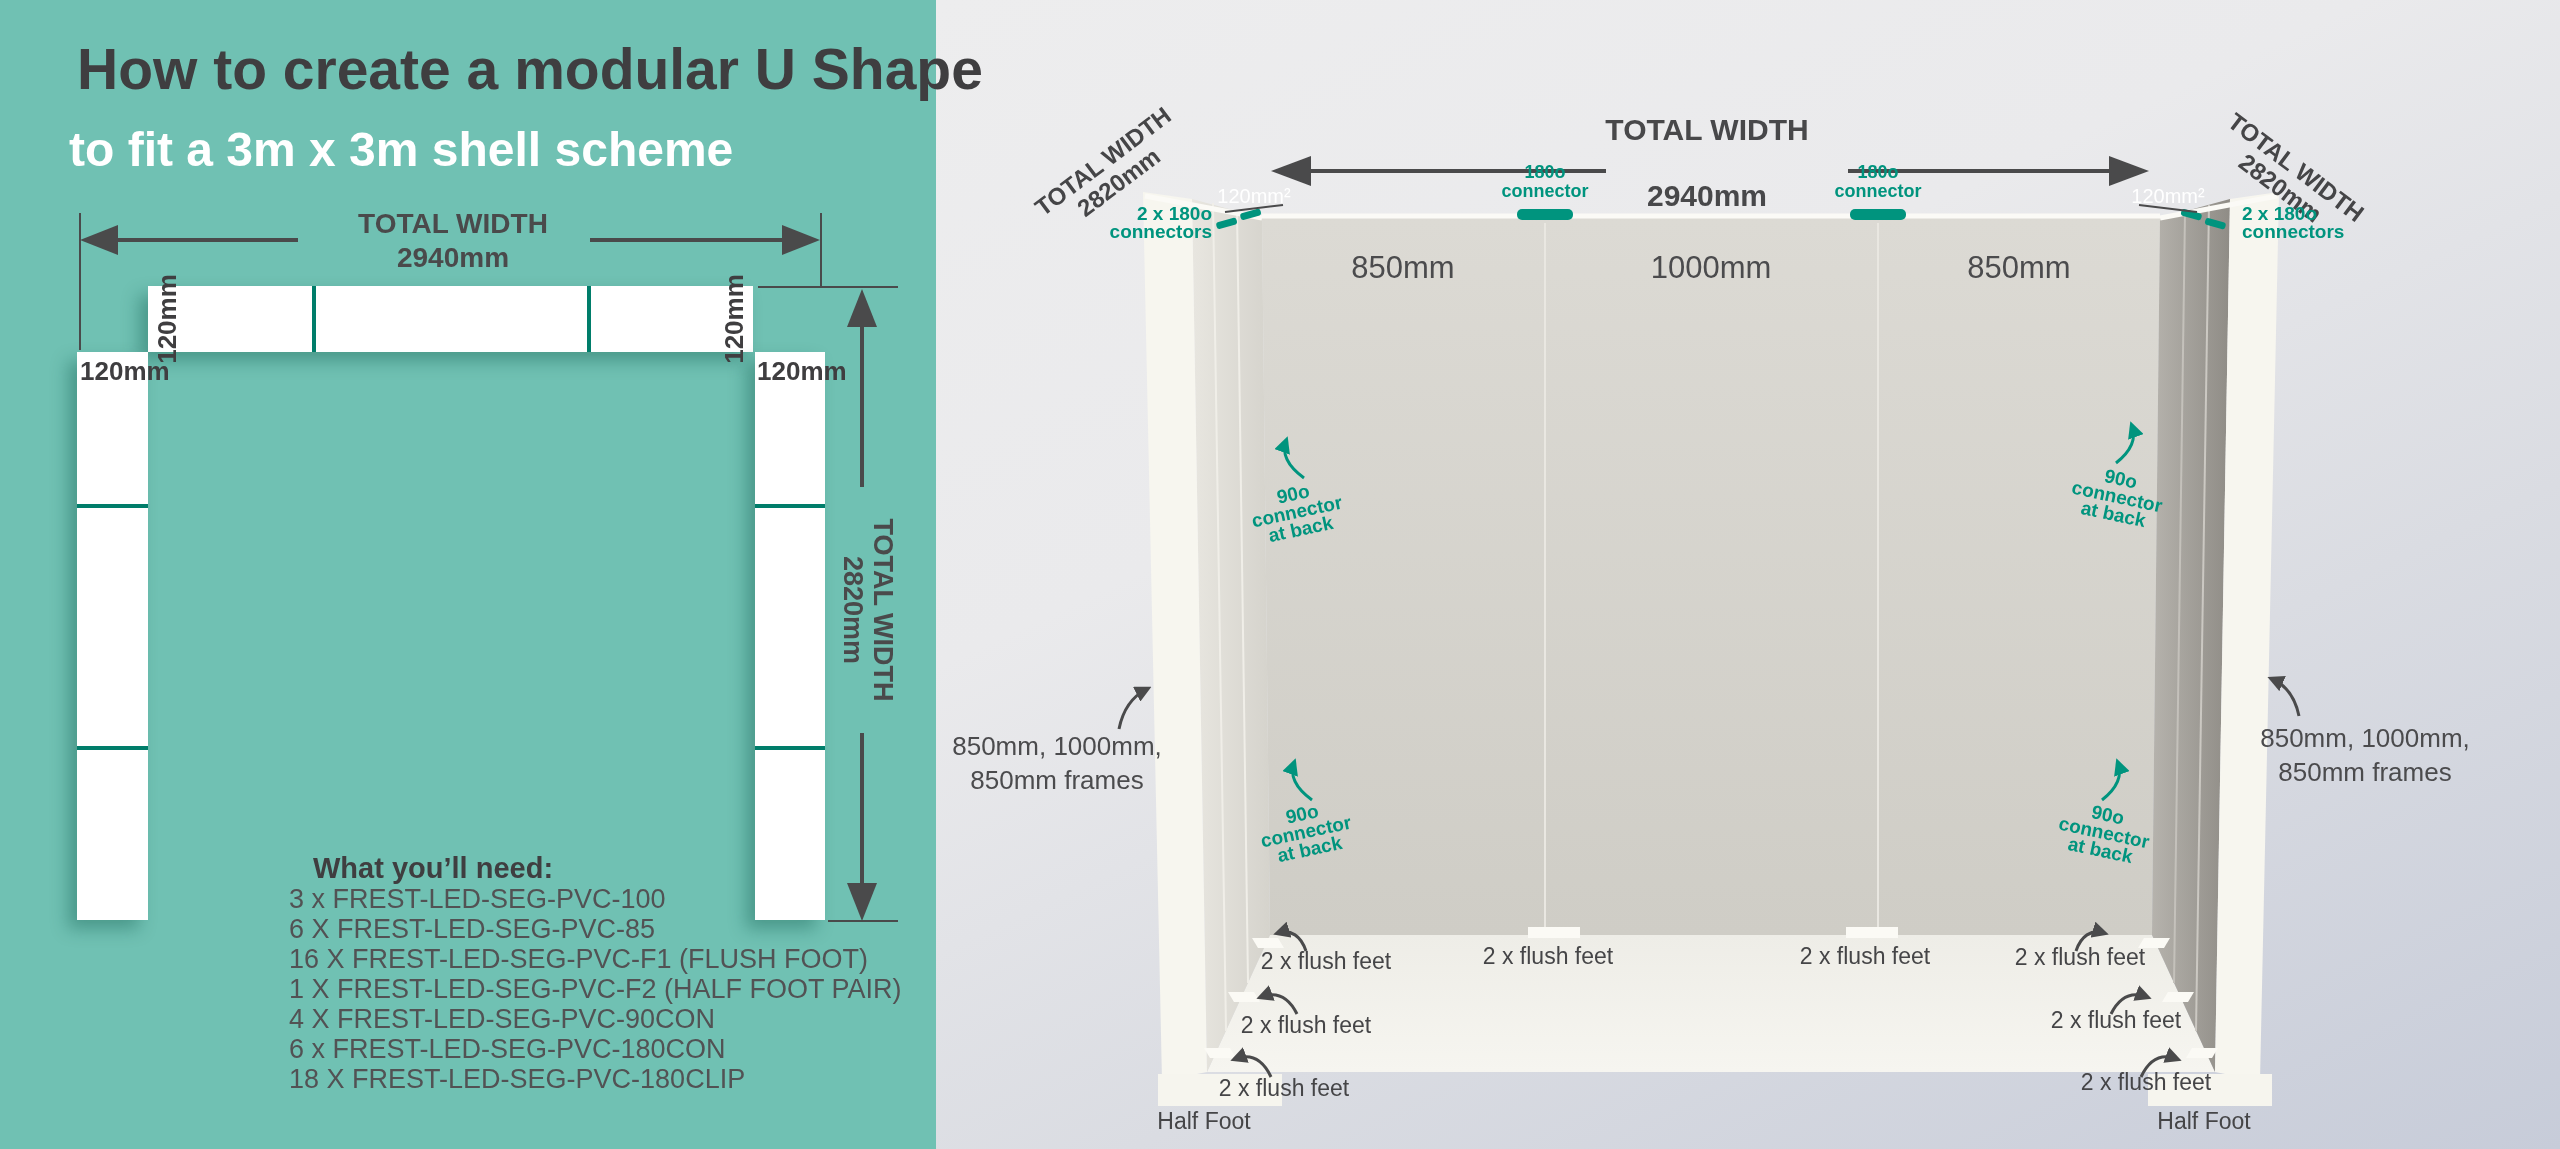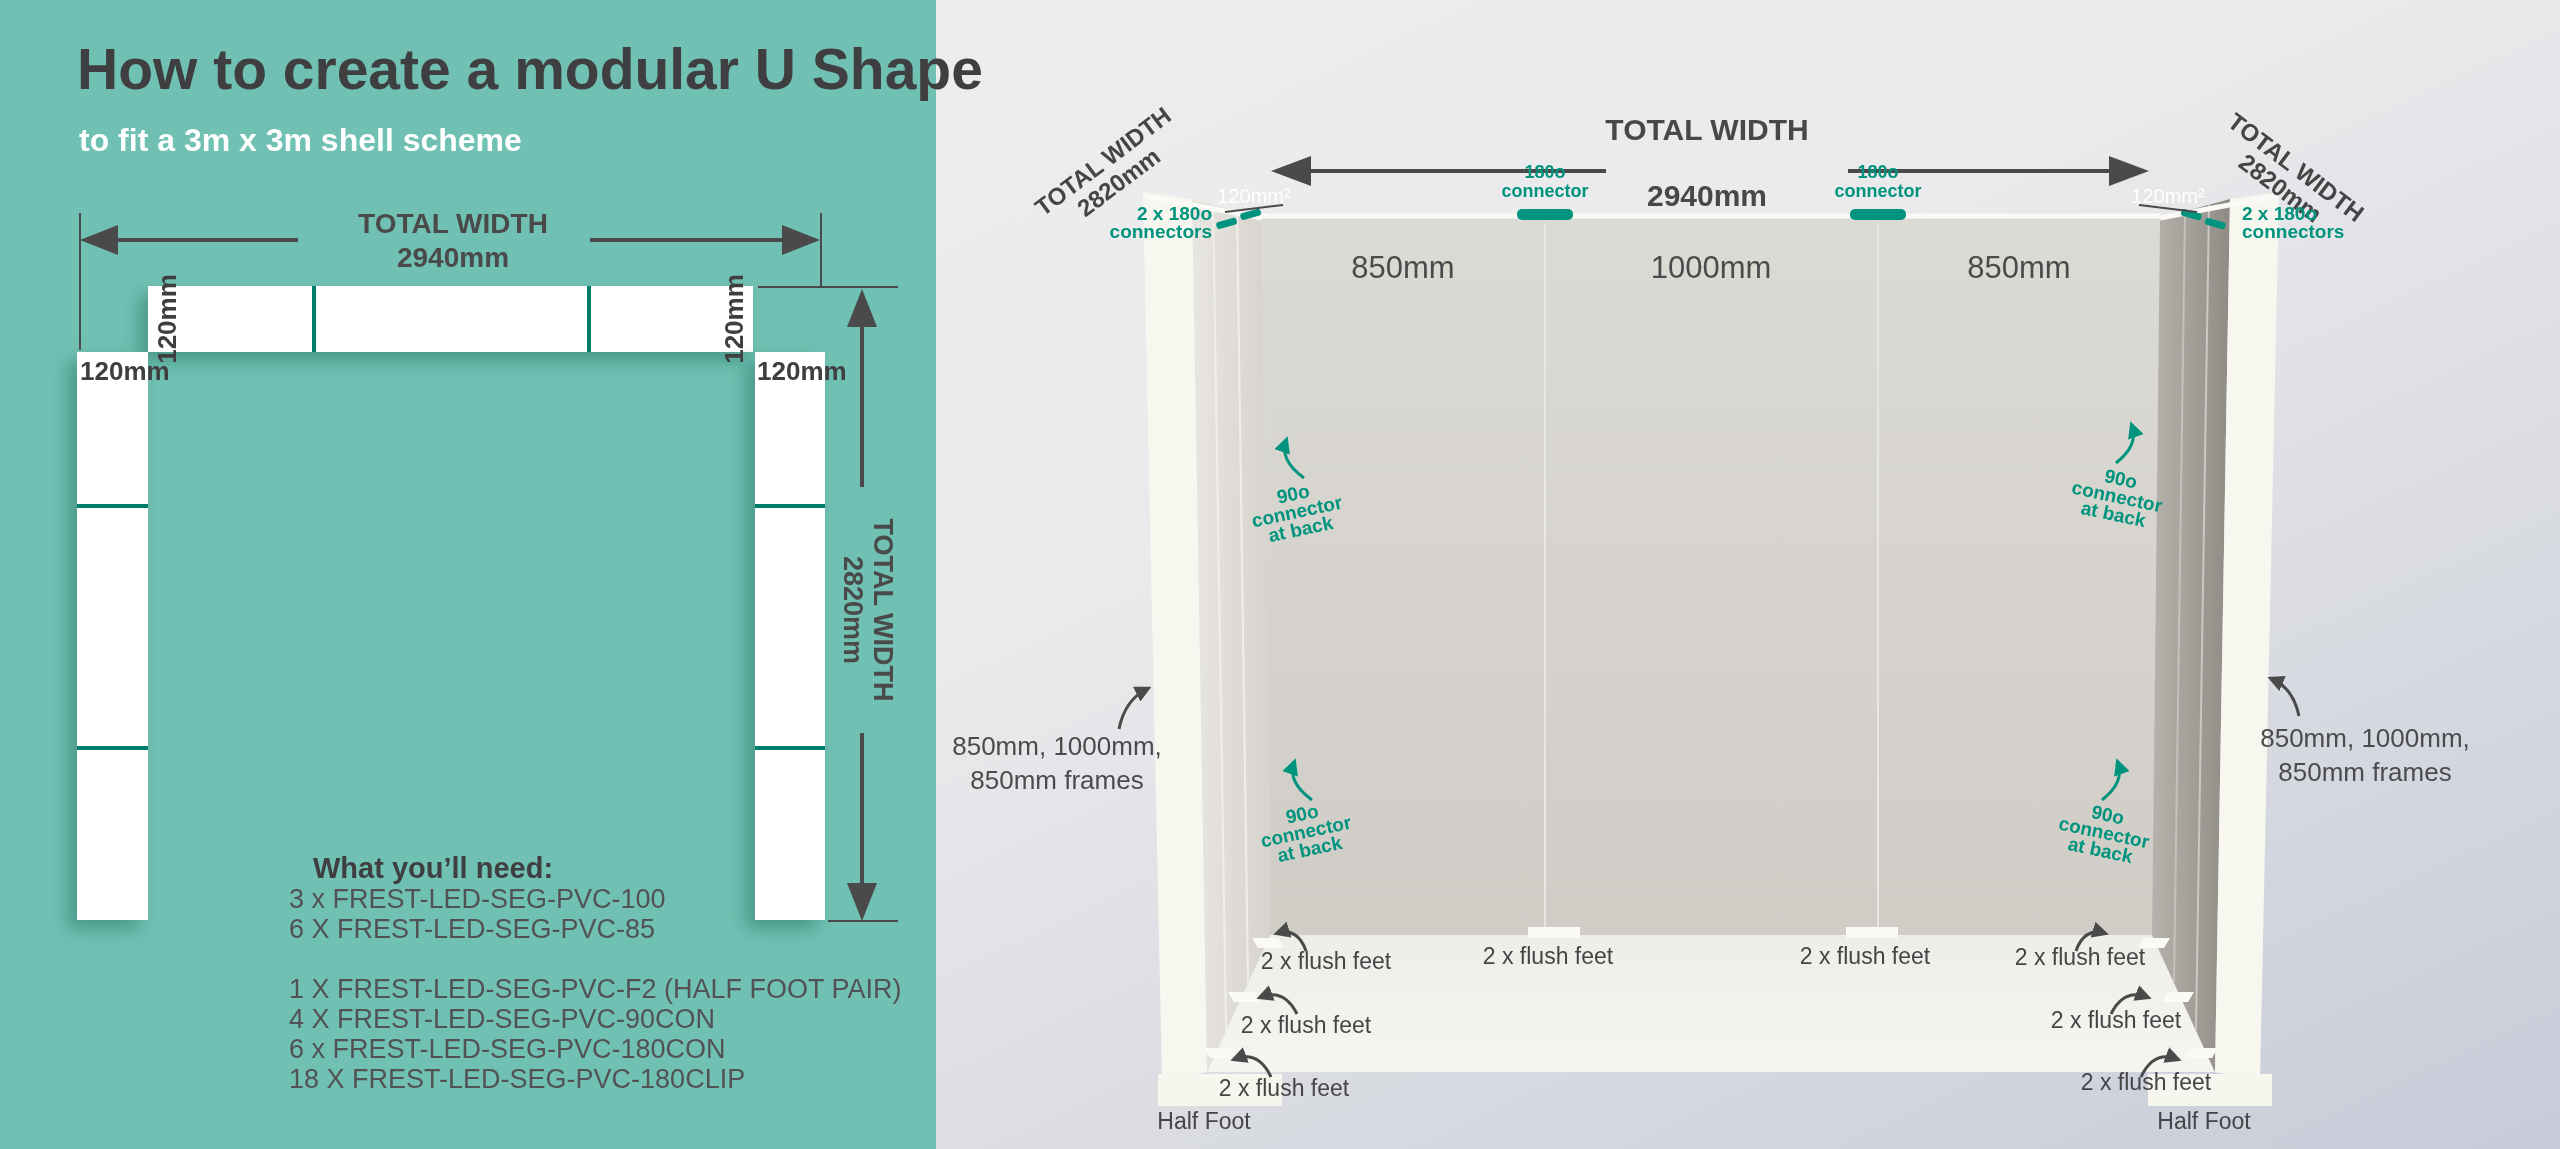--- a/index.html
+++ b/index.html
@@ -7,21 +7,21 @@
         font-family:"Liberation Sans",sans-serif;}
   
   #teal-panel{position:absolute;left:0;top:0;width:936px;height:1149px;background:#70c1b3;}
   #render-panel{position:absolute;left:936px;top:0;width:1624px;height:1149px;
     background:linear-gradient(155deg,#ededee 0%,#eaeaec 35%,#dadce2 65%,#c7ccd9 100%);}
   
   .lbl{position:absolute;white-space:nowrap;color:#4a4a4b;font-weight:bold;}
   .ctr{transform:translate(-50%,-50%);}
   
   .t1{left:77px;top:36px;font-size:57px;color:#3f3e40;}
-  .t2{left:79px;top:122px;font-size:32px;color:#ffffff;}
+  .t2{left:69px;top:122px;font-size:48px;color:#ffffff;}
   .t3{left:77px;top:192px;font-size:44px;color:#3f3e40;}
   
   .wshape{position:absolute;background:#ffffff;box-shadow:-9px 9px 16px rgba(14,86,74,.38);}
   #bar-top{left:148px;top:286px;width:605px;height:66px;}
   #col-left{left:77px;top:352px;width:71px;height:568px;}
   #col-right{left:755px;top:352px;width:70px;height:568px;}
   .vdiv{position:absolute;top:0;width:4px;height:100%;background:#007d6a;}
   .hdiv{position:absolute;left:0;height:4px;width:100%;background:#007d6a;}
   .dim{font-size:28px;color:#4a4a4b;}
   .mm{font-size:26px;color:#3f3e40;}
@@ -73,20 +73,21 @@
   <div class="lbl mm" style="left:80px;top:356px;">120mm</div>
   <div class="lbl mm" style="left:757px;top:356px;">120mm</div>
   <div class="sideDim">
     <div>TOTAL WIDTH</div>
     <div>2820mm</div>
   </div>
 
   <div class="lbl parts-h">What you’ll need:</div>
   <div class="parts-i" style="top:884px;">3 x FREST-LED-SEG-PVC-100</div>
   <div class="parts-i" style="top:914px;">6 X FREST-LED-SEG-PVC-85</div>
+  <div class="parts-i" style="top:944px;">16 X FREST-LED-SEG-PVC-F1 (FLUSH FOOT)</div>
   <div class="parts-i" style="top:974px;">1 X FREST-LED-SEG-PVC-F2 (HALF FOOT PAIR)</div>
   <div class="parts-i" style="top:1004px;">4 X FREST-LED-SEG-PVC-90CON</div>
   <div class="parts-i" style="top:1034px;">6 x FREST-LED-SEG-PVC-180CON</div>
   <div class="parts-i" style="top:1064px;">18 X FREST-LED-SEG-PVC-180CLIP</div>
 
   <svg width="2560" height="1149" viewBox="0 0 2560 1149">
     <defs>
       <linearGradient id="gBack" x1="0" y1="0" x2="0" y2="1">
         <stop offset="0" stop-color="#dcdad4"></stop>
           <stop offset="1" stop-color="#cfcdc6"></stop>

